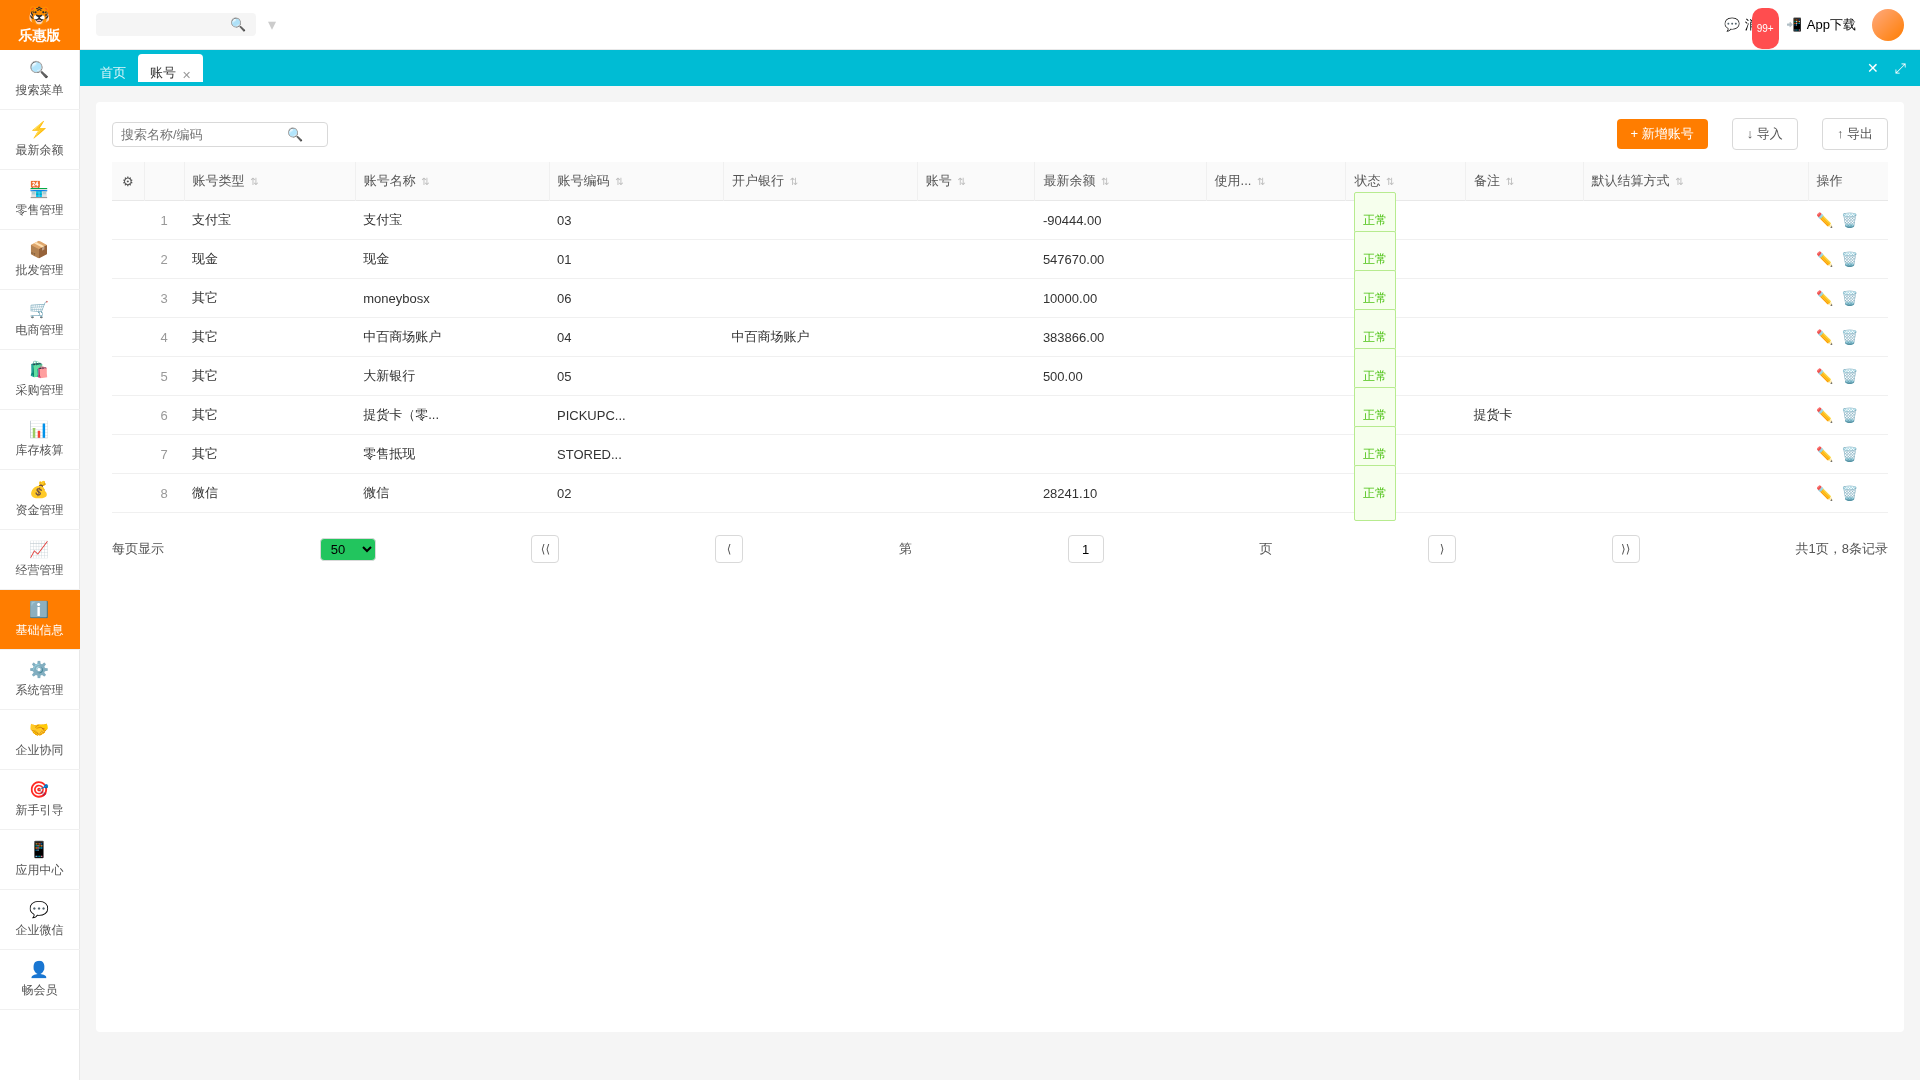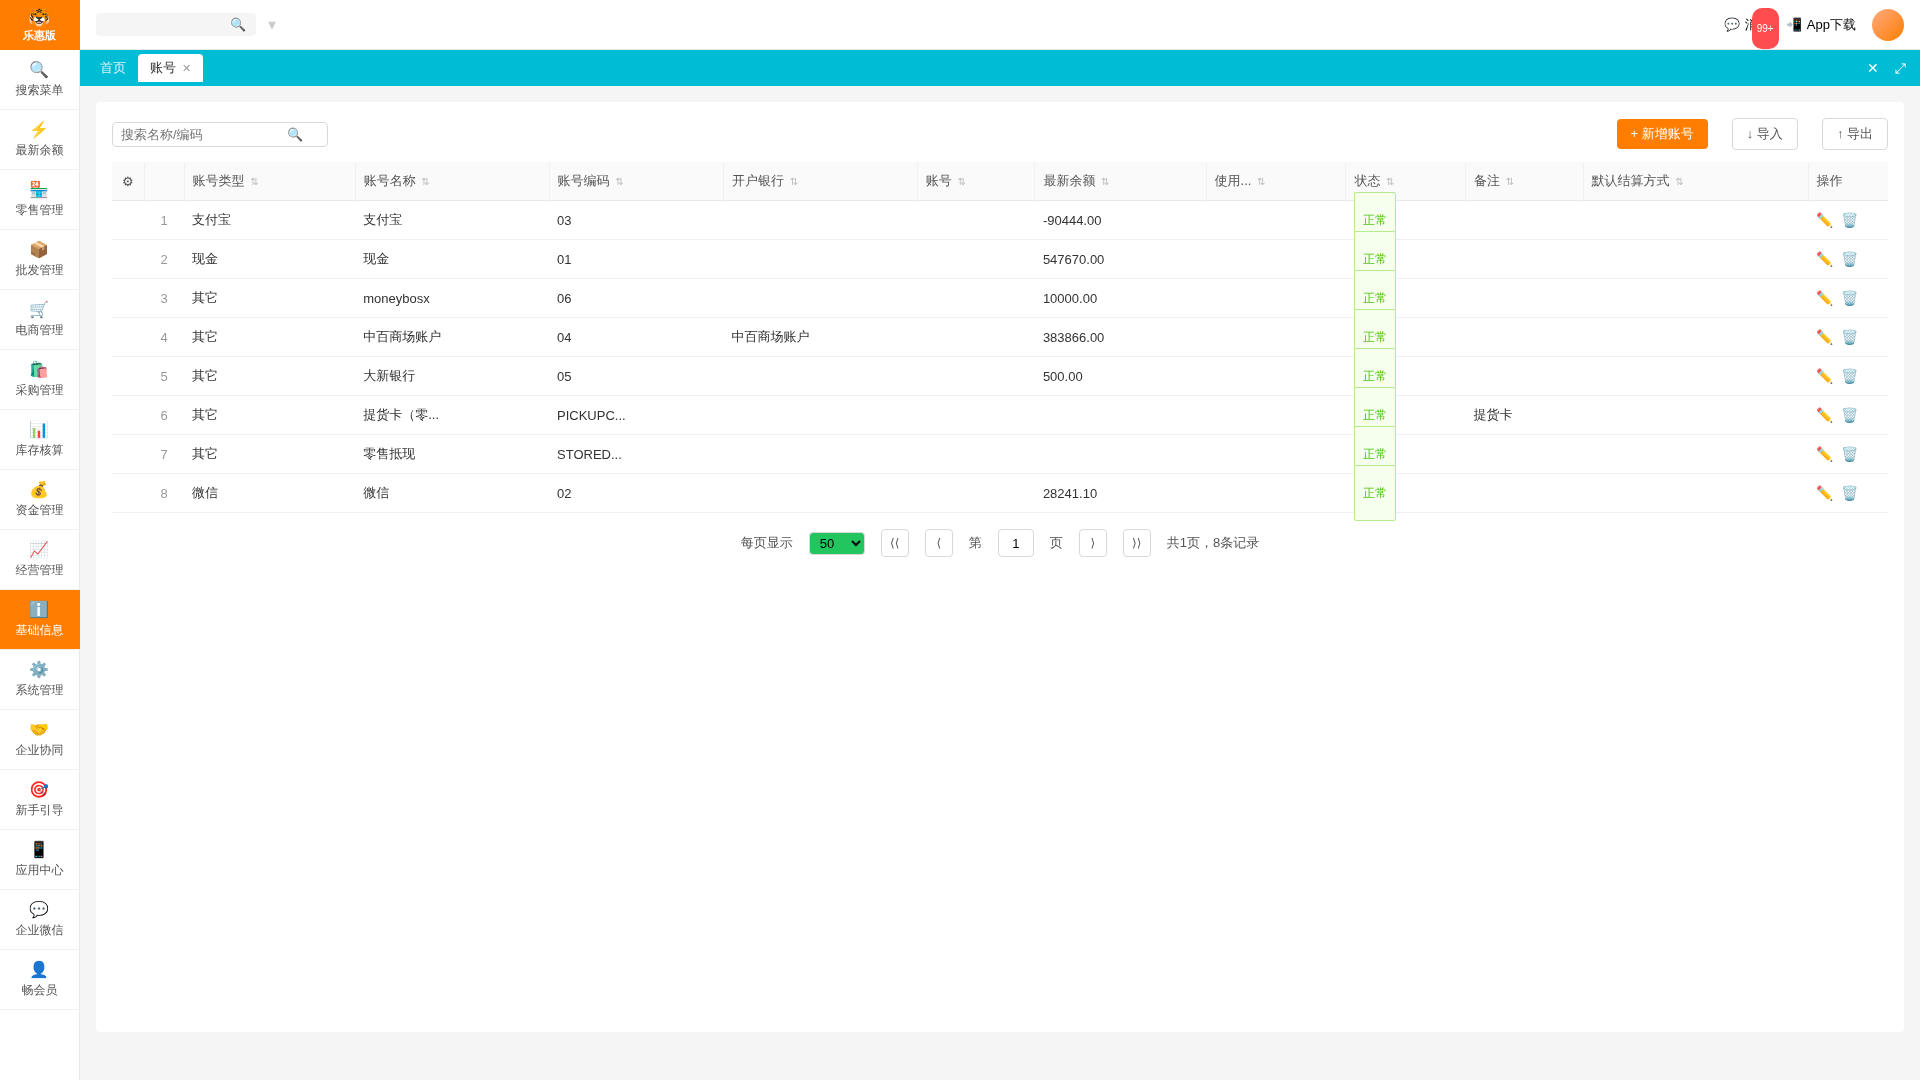--- a/index.html
+++ b/index.html
@@ -122,21 +122,21 @@
       height: 36px;
       background: #00bcd4;
       display: flex;
       align-items: center;
       padding: 0 8px;
     }
     .tab {
       height: 28px;
       padding: 0 12px;
       display: flex;
-      align-items: center;
+      align-items: flex-end;
       gap: 6px;
       cursor: pointer;
       font-size: 13px;
       border-radius: 4px 4px 0 0;
       color: rgba(255,255,255,0.85);
     }
     .tab.active {
       background: white;
       color: #333;
     }
@@ -284,22 +284,22 @@
     }
     .action-icon.delete {
       color: #999;
     }
     .sort-icon { font-size: 10px; color: #bbb; margin-left: 2px; }
 
     
     .pagination {
       display: flex;
       align-items: center;
-      justify-content: center;
-      margin-top: 16px;
+      justify-content: space-between;
+      margin-top: 22px;
       gap: 16px;
       font-size: 13px;
       color: #555;
     }
     .page-size-select {
       border: 1px solid #d9d9d9;
       border-radius: 4px;
       padding: 2px 6px;
       font-size: 13px;
       background: #22c55e;
@@ -328,21 +328,21 @@
       outline: none;
     }
   </style>
 </head>
 <body>
 
 <div class="sidebar">
   <div class="sidebar-logo">
     <div class="sidebar-logo-inner">
       <div class="sidebar-logo-icon">🐯</div>
-      <div style="font-size:11px;">乐惠版</div>
+      <div style="font-size:14px;">乐惠版</div>
     </div>
   </div>
 
   <div class="sidebar-item">
     <div class="sidebar-item-icon">🔍</div>
     <div>搜索菜单</div>
   </div>
   <div class="sidebar-item">
     <div class="sidebar-item-icon">⚡</div>
     <div>最新余额</div>

